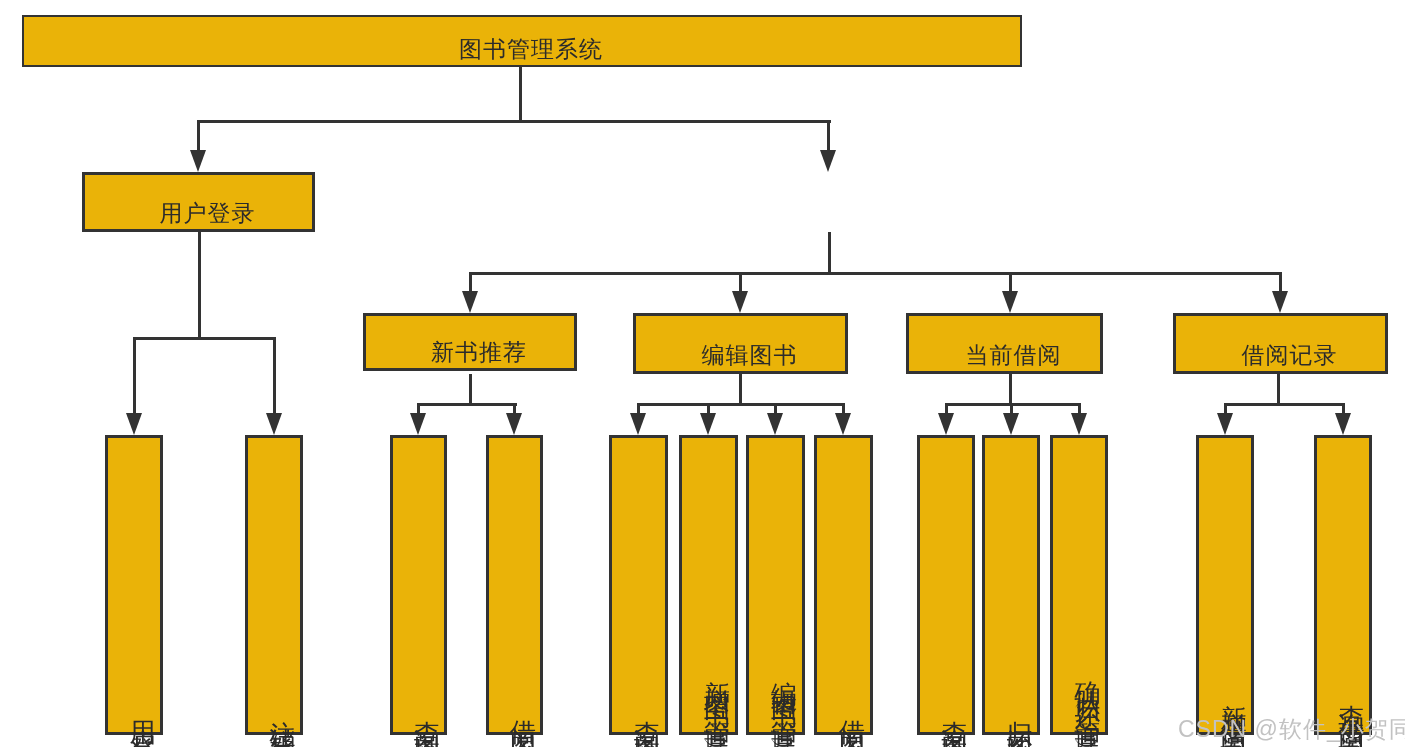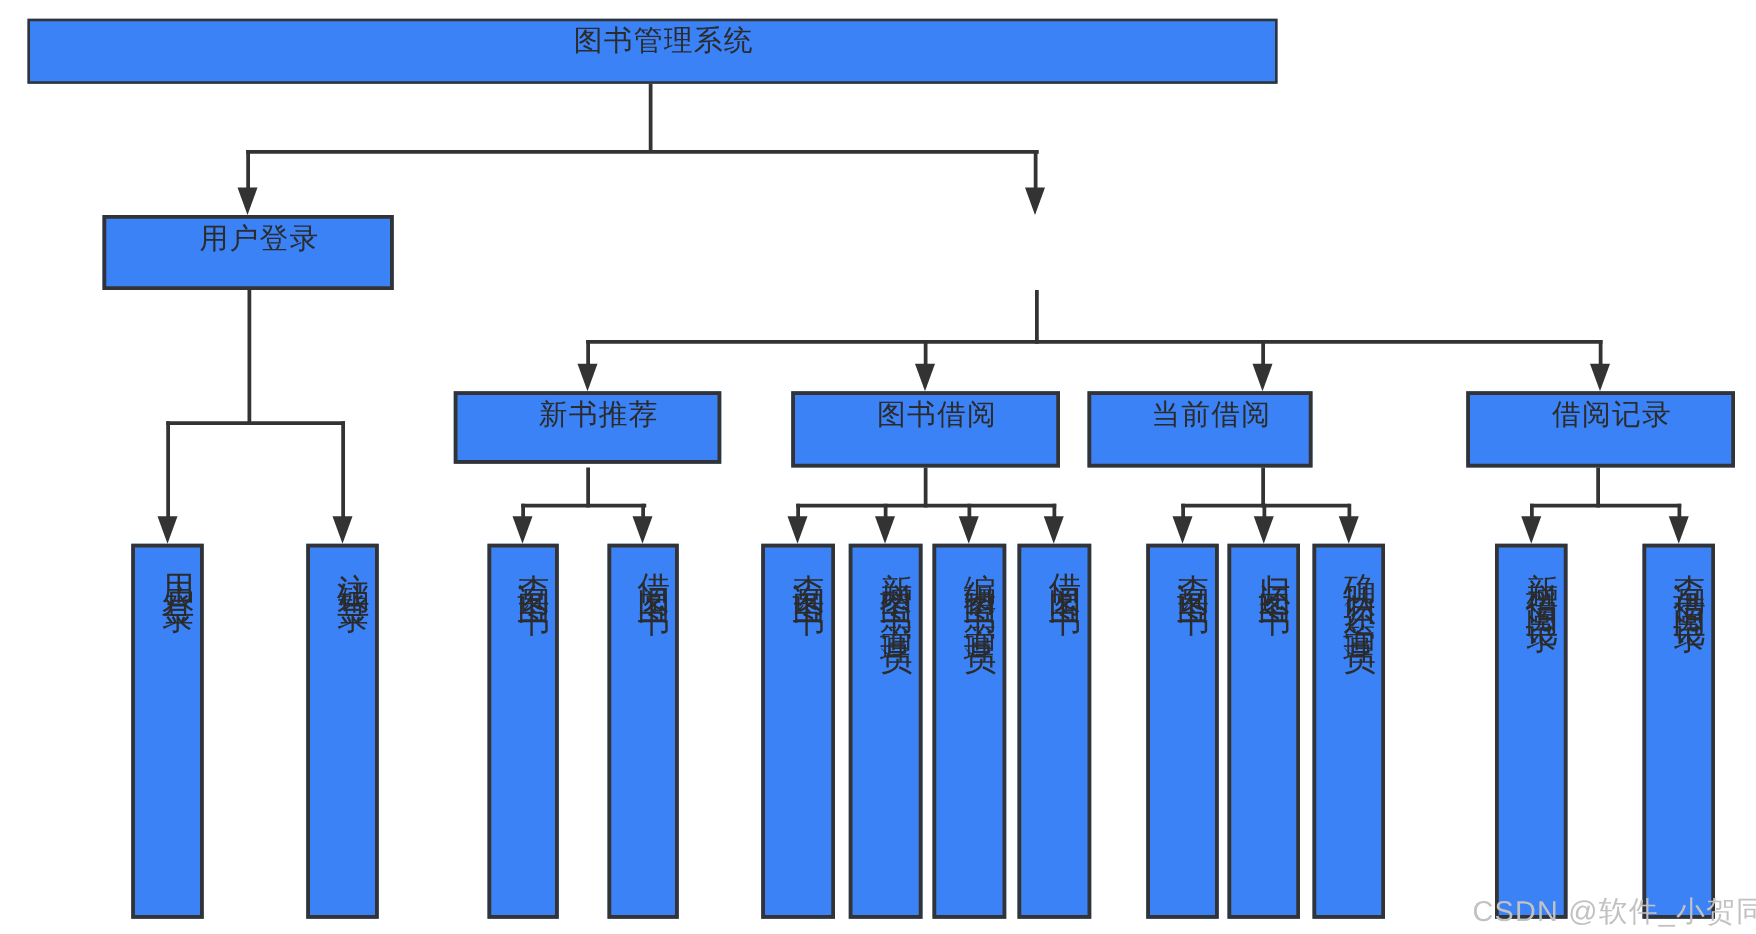--- a/index.html
+++ b/index.html
@@ -2,22 +2,22 @@
 <html><head>
 <meta charset="utf-8">
 <style>
   html,body{margin:0;padding:0;background:#ffffff;}
   .canvas{
     position:relative;width:1405px;height:747px;background:#ffffff;
     font-family:"Liberation Sans","DejaVu Sans",sans-serif;overflow:hidden;
   }
   .canvas *{box-sizing:border-box;}
   .node{
-    position:absolute;background:#3b82f6;border:3px solid #333333;
-    display:flex;align-items:flex-start;justify-content:center;
+    position:absolute;background:#eab308;border:3px solid #333333;
+    display:flex;align-items:flex-end;justify-content:center;
     color:#2b2b2b;
     padding-left:18px;
   }
   .node.root{border-width:2px;}
   .node.h .lbl{font-size:23px;letter-spacing:1px;white-space:nowrap;}
   .node.v{top:435px;height:300px;}
   .node.v .vlbl{
     writing-mode:vertical-rl;
     font-size:26px;line-height:1;letter-spacing:8px;white-space:nowrap;
   }
@@ -45,24 +45,24 @@
   <div class="node h" style="left:82px;top:172px;width:233px;height:60px">
     <span class="lbl">用户登录</span>
   </div>
 
 
   <div class="node h" style="left:363px;top:313px;width:214px;height:58px">
     <span class="lbl">新书推荐</span>
   </div>
 
   <div class="node h" style="left:633px;top:313px;width:215px;height:61px">
-    <span class="lbl">图书借阅</span>
+    <span class="lbl">编辑图书</span>
   </div>
 
-  <div class="node h" style="left:870px;top:313px;width:180px;height:61px">
+  <div class="node h" style="left:906px;top:313px;width:197px;height:61px">
     <span class="lbl">当前借阅</span>
   </div>
 
   <div class="node h" style="left:1173px;top:313px;width:215px;height:61px">
     <span class="lbl">借阅记录</span>
   </div>
 
   <div class="node v" style="left:105px;width:58px">
     <span class="vlbl">用户登录</span>
   </div>

